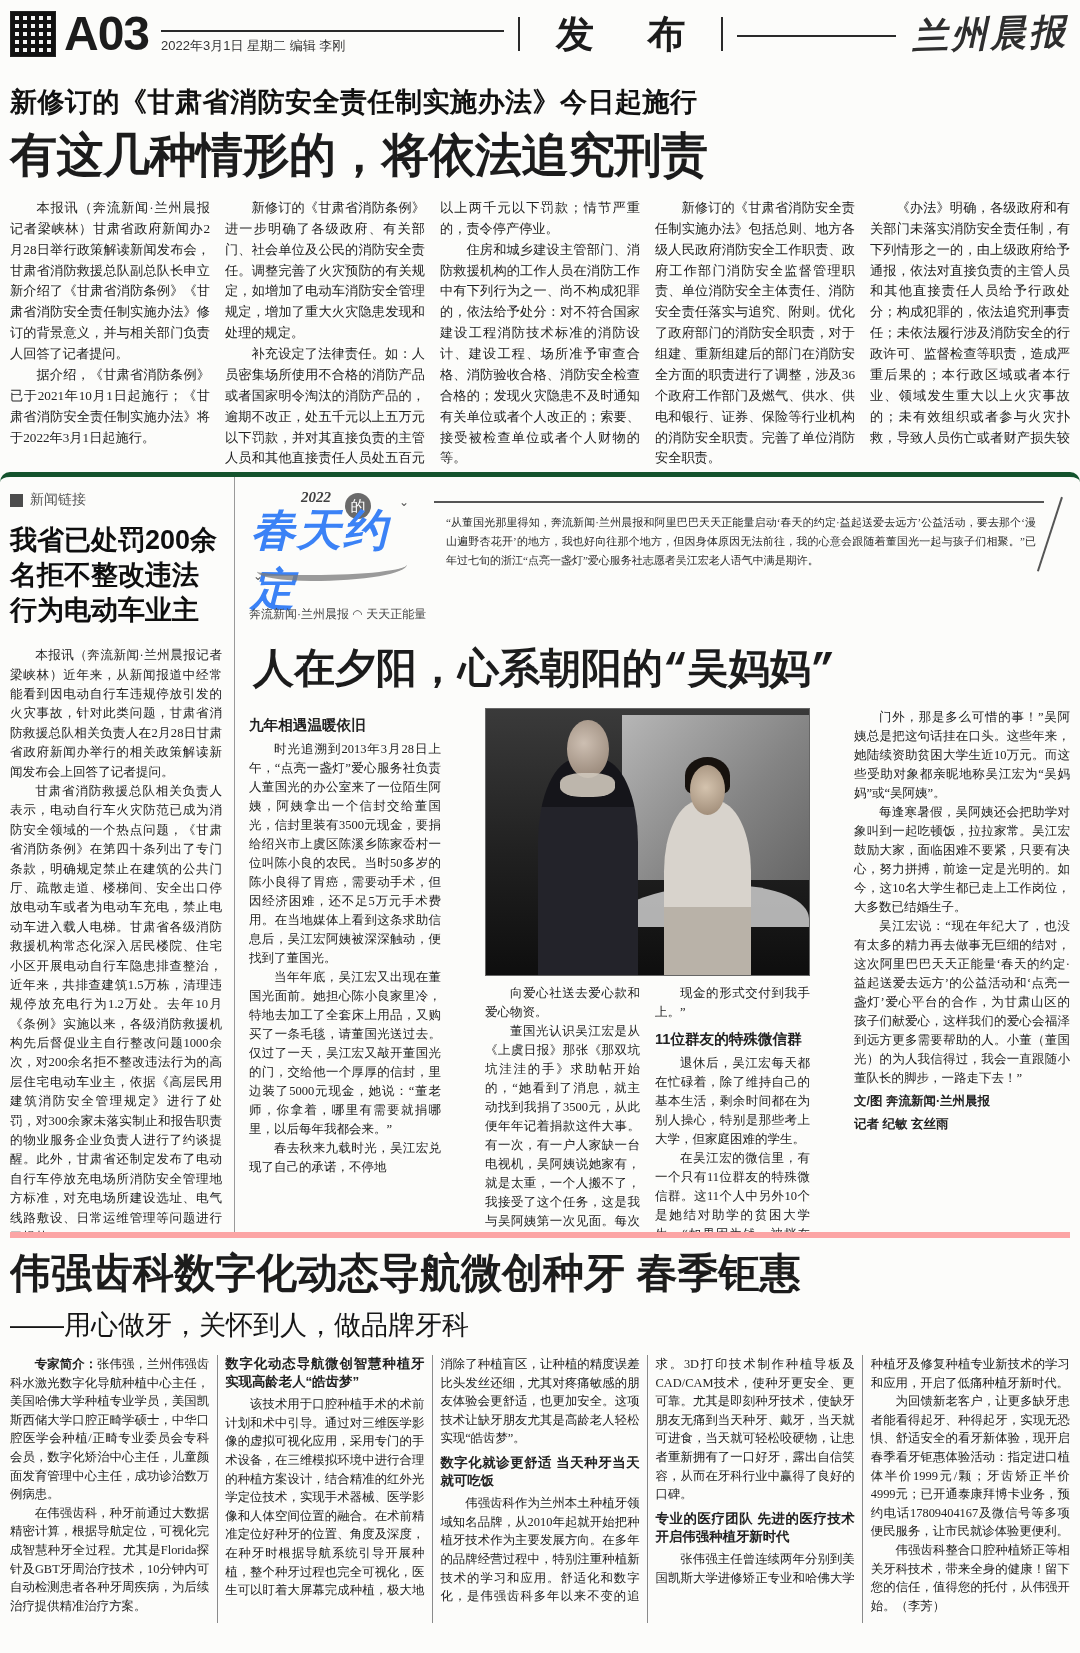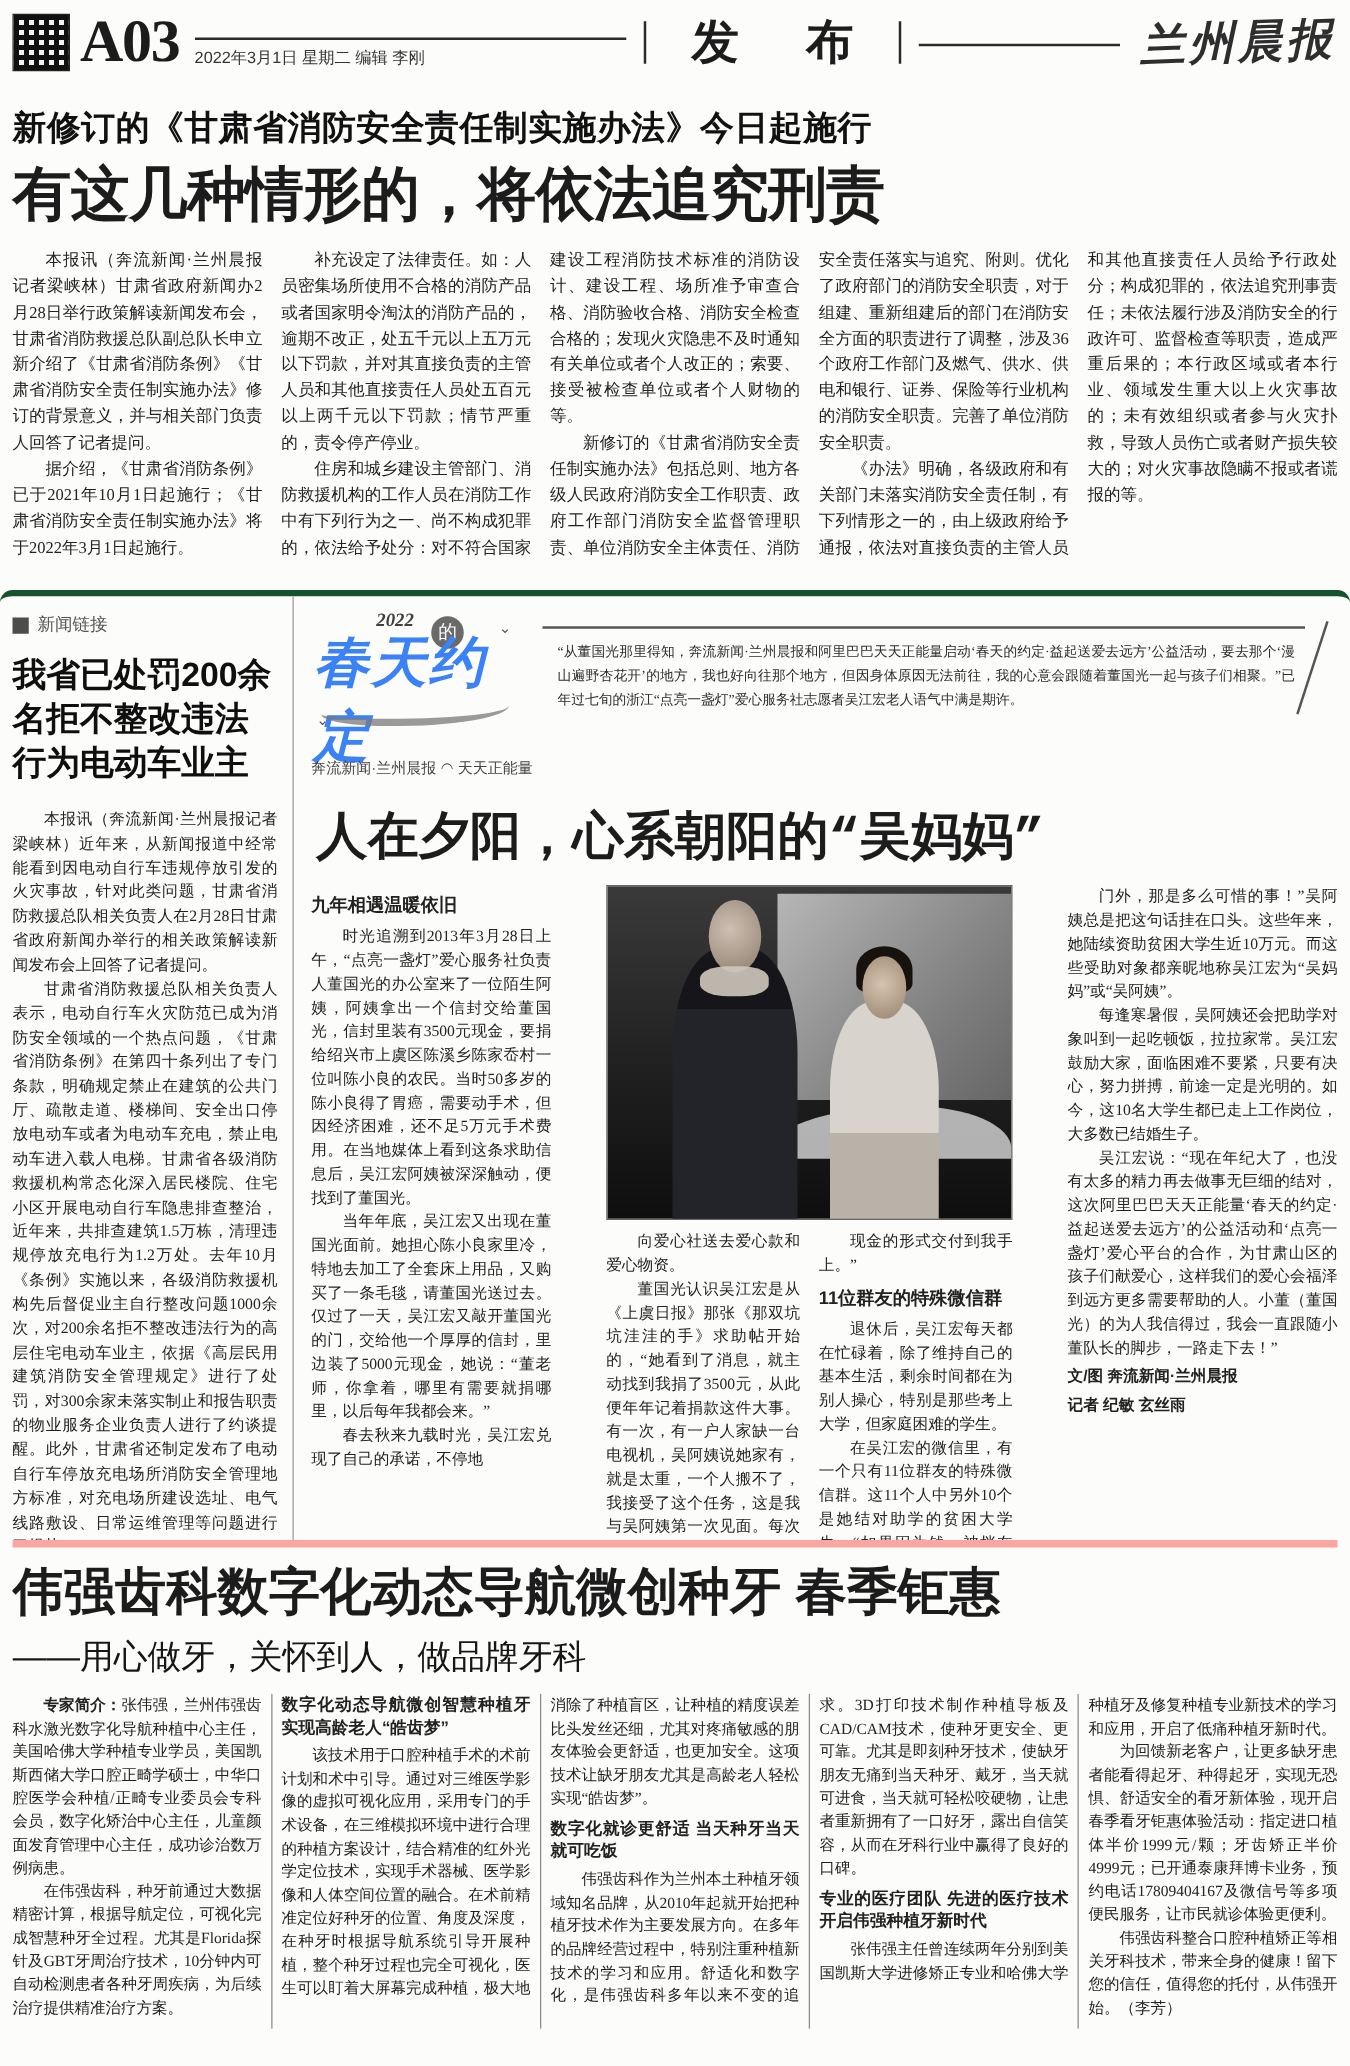--- a/index.html
+++ b/index.html
@@ -10,21 +10,21 @@
     font-family:"Liberation Serif", serif;
   }
   .sans { font-family:"Liberation Sans", sans-serif; }
 
   
   .masthead-bar { display:flex; align-items:center; height:64px; padding:6px 12px 2px 10px; }
   .qr { width:46px; height:46px; flex:0 0 46px; border:1px solid #222;
         background:
           repeating-linear-gradient(0deg,#111 0 4px,transparent 4px 8px),
           repeating-linear-gradient(90deg,#111 0 4px,#f2f2f2 4px 8px); }
-  .pageno { font-family:Liberation Serif, serif; font-size:48px; font-weight:700; letter-spacing:-1px; margin-left:8px; line-height:1; }
+  .pageno { font-family:Liberation Sans, sans-serif; font-size:48px; font-weight:700; letter-spacing:-1px; margin-left:8px; line-height:1; }
   .date-wrap { flex:1 1 auto; margin-left:12px; margin-top:16px; border-top:2px solid #2a2a2a; padding-top:5px;
                font-size:13px; color:#333; font-family:"Liberation Sans",sans-serif; }
   .vbar { width:2px; height:34px; background:#2a2a2a; margin:0 14px; }
   .section-title { font-size:38px; font-weight:900; letter-spacing:22px; padding-left:22px; line-height:1;
                    font-family:"Liberation Serif",serif; }
   .head-rule { flex:1 1 auto; height:2px; background:#2a2a2a; margin-top:4px; }
   .masthead-script { font-size:36px; font-weight:700; font-style:italic; color:#2e2e2e;
                      letter-spacing:3px; margin-left:16px; transform:rotate(-2deg); white-space:nowrap; }
 
   
@@ -116,20 +116,21 @@
   <div class="head-rule"></div>
   <div class="masthead-script">兰州晨报</div>
 </div>
 
 <div class="top-article sans">
   <div class="kicker">新修订的《甘肃省消防安全责任制实施办法》今日起施行</div>
   <div class="main-headline">有这几种情形的，将依法追究刑责</div>
   <div class="cols5" style="font-family:'Liberation Serif',serif">
     <p>本报讯（奔流新闻·兰州晨报记者梁峡林）甘肃省政府新闻办2月28日举行政策解读新闻发布会，甘肃省消防救援总队副总队长申立新介绍了《甘肃省消防条例》《甘肃省消防安全责任制实施办法》修订的背景意义，并与相关部门负责人回答了记者提问。</p>
     <p>据介绍，《甘肃省消防条例》已于2021年10月1日起施行；《甘肃省消防安全责任制实施办法》将于2022年3月1日起施行。</p>
+    <p>新修订的《甘肃省消防条例》进一步明确了各级政府、有关部门、社会单位及公民的消防安全责任。调整完善了火灾预防的有关规定，如增加了电动车消防安全管理规定，增加了重大火灾隐患发现和处理的规定。</p>
     <p>补充设定了法律责任。如：人员密集场所使用不合格的消防产品或者国家明令淘汰的消防产品的，逾期不改正，处五千元以上五万元以下罚款，并对其直接负责的主管人员和其他直接责任人员处五百元以上两千元以下罚款；情节严重的，责令停产停业。</p>
     <p>住房和城乡建设主管部门、消防救援机构的工作人员在消防工作中有下列行为之一、尚不构成犯罪的，依法给予处分：对不符合国家建设工程消防技术标准的消防设计、建设工程、场所准予审查合格、消防验收合格、消防安全检查合格的；发现火灾隐患不及时通知有关单位或者个人改正的；索要、接受被检查单位或者个人财物的等。</p>
     <p>新修订的《甘肃省消防安全责任制实施办法》包括总则、地方各级人民政府消防安全工作职责、政府工作部门消防安全监督管理职责、单位消防安全主体责任、消防安全责任落实与追究、附则。优化了政府部门的消防安全职责，对于组建、重新组建后的部门在消防安全方面的职责进行了调整，涉及36个政府工作部门及燃气、供水、供电和银行、证券、保险等行业机构的消防安全职责。完善了单位消防安全职责。</p>
     <p>《办法》明确，各级政府和有关部门未落实消防安全责任制，有下列情形之一的，由上级政府给予通报，依法对直接负责的主管人员和其他直接责任人员给予行政处分；构成犯罪的，依法追究刑事责任；未依法履行涉及消防安全的行政许可、监督检查等职责，造成严重后果的；本行政区域或者本行业、领域发生重大以上火灾事故的；未有效组织或者参与火灾扑救，导致人员伤亡或者财产损失较大的；对火灾事故隐瞒不报或者谎报的等。</p>
   </div>
 </div>
 
 <div class="middle">
 
   <div class="sidebar">

